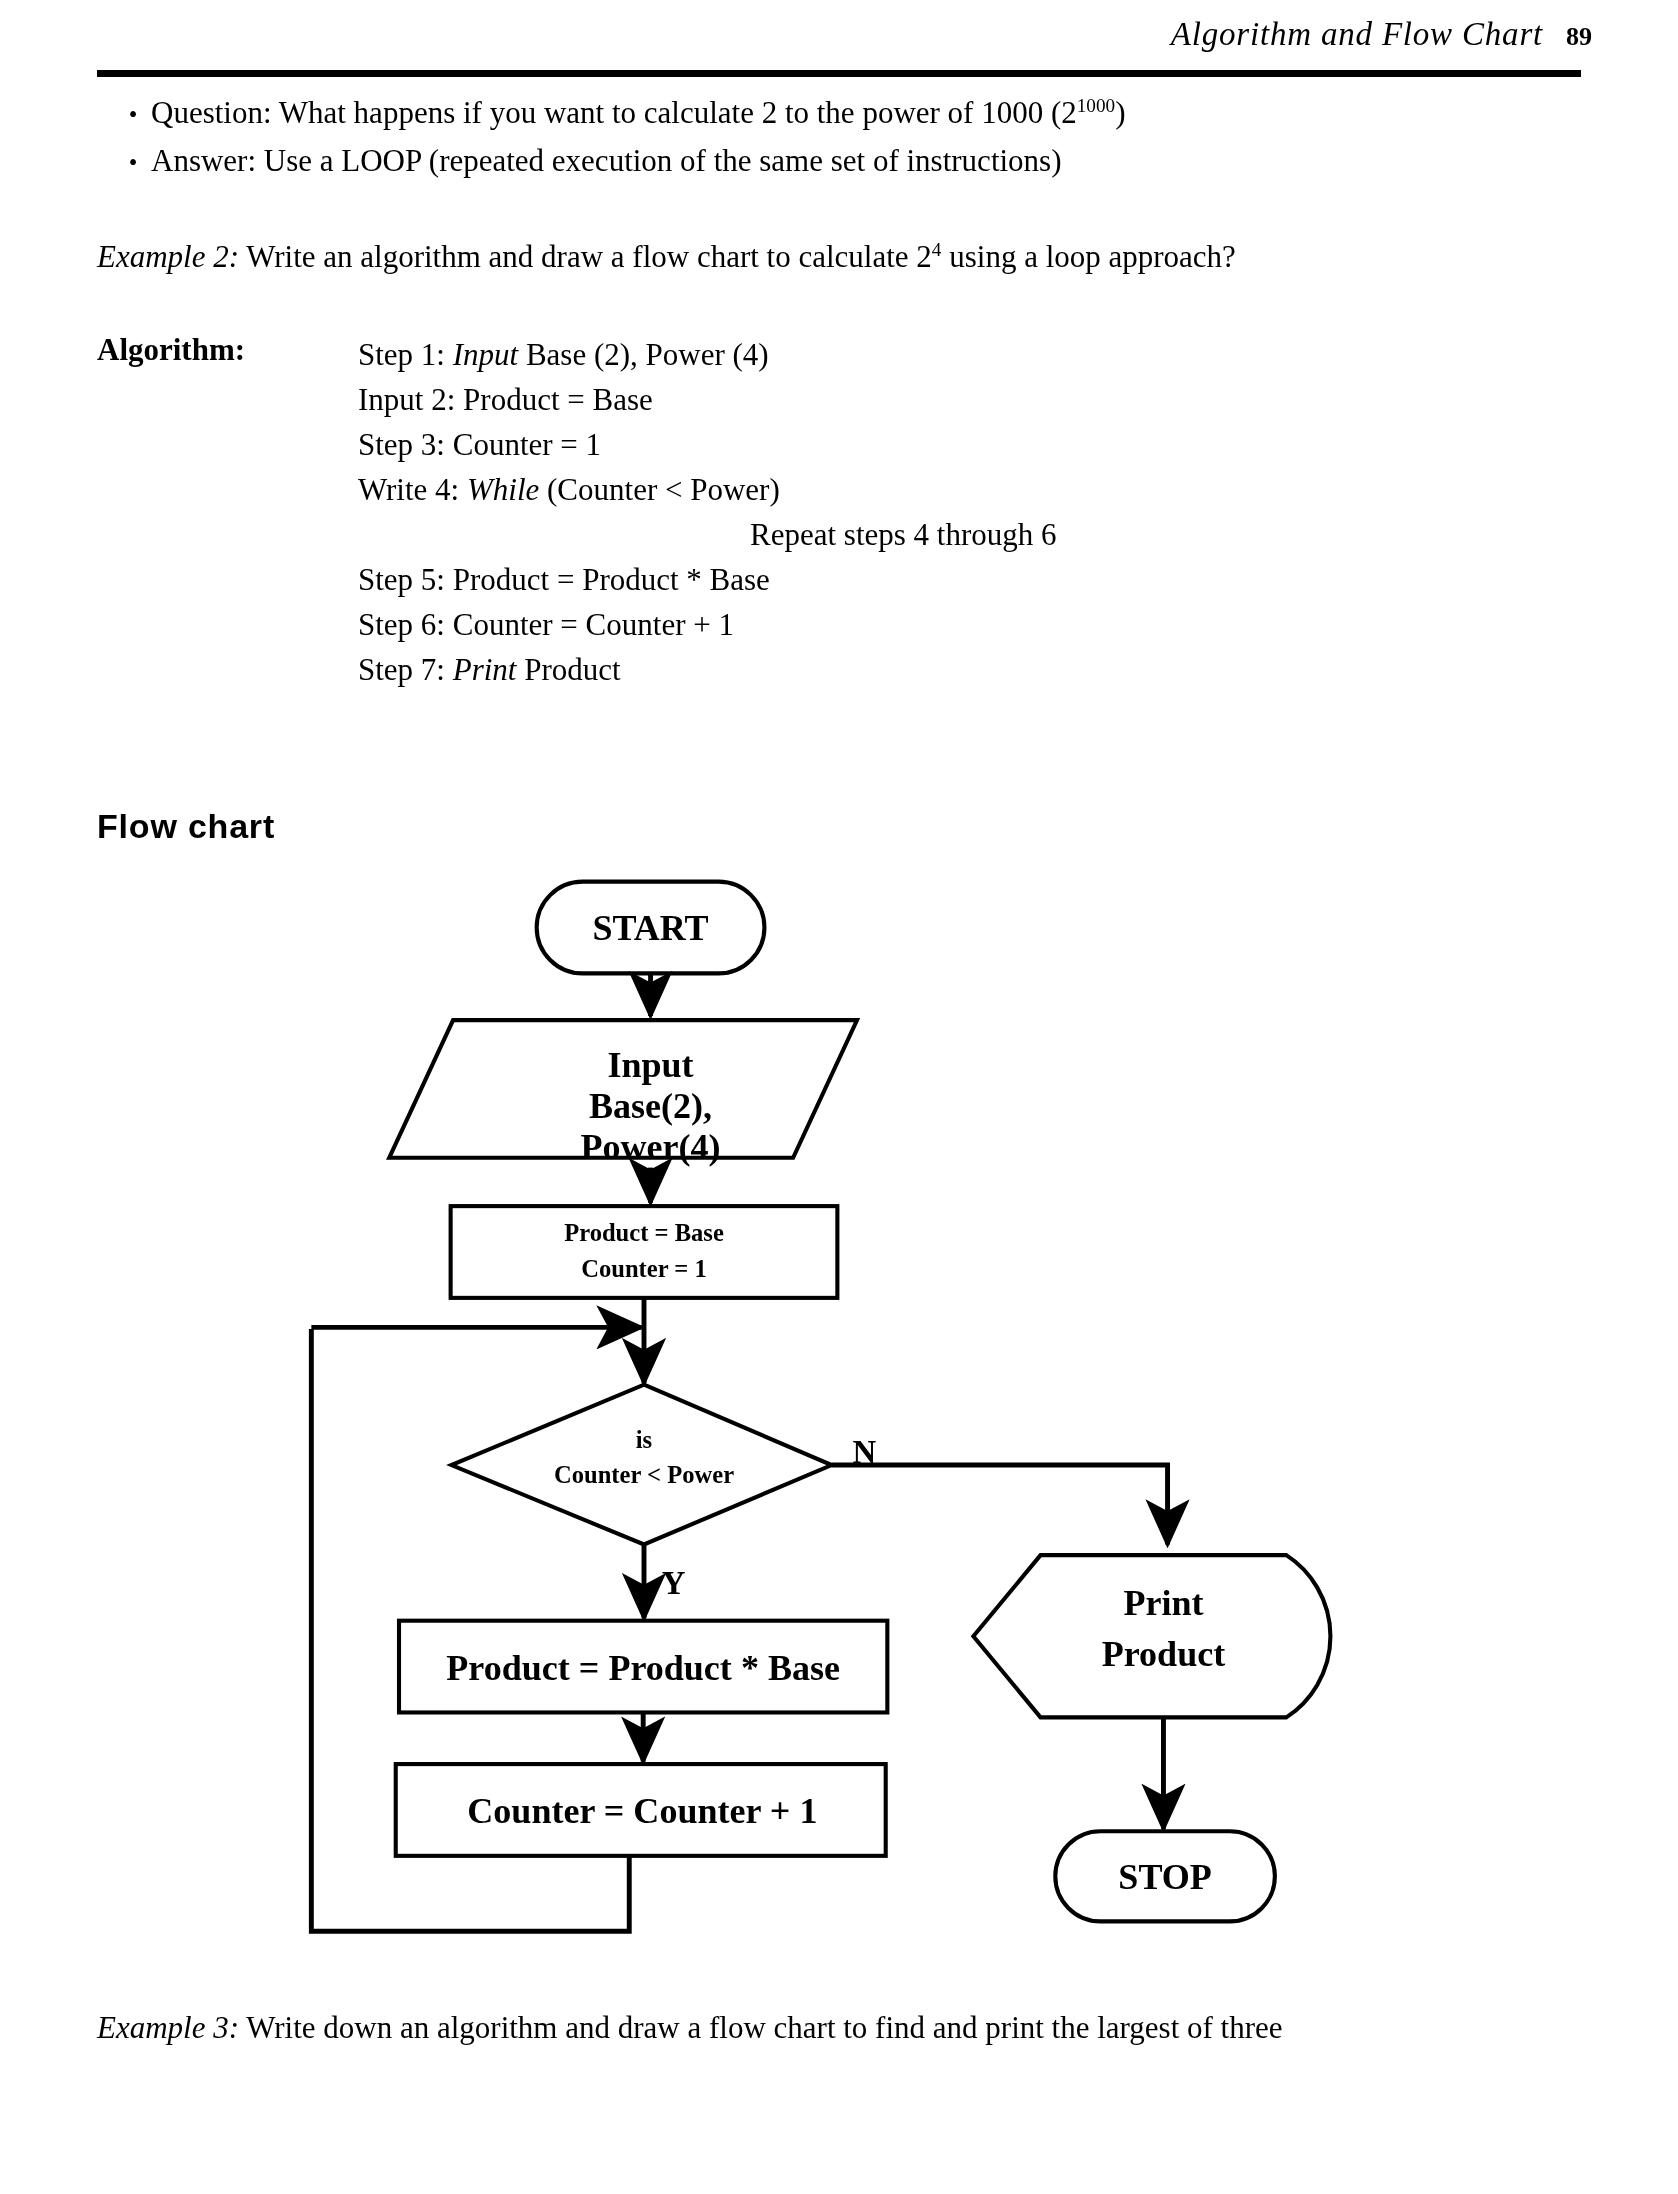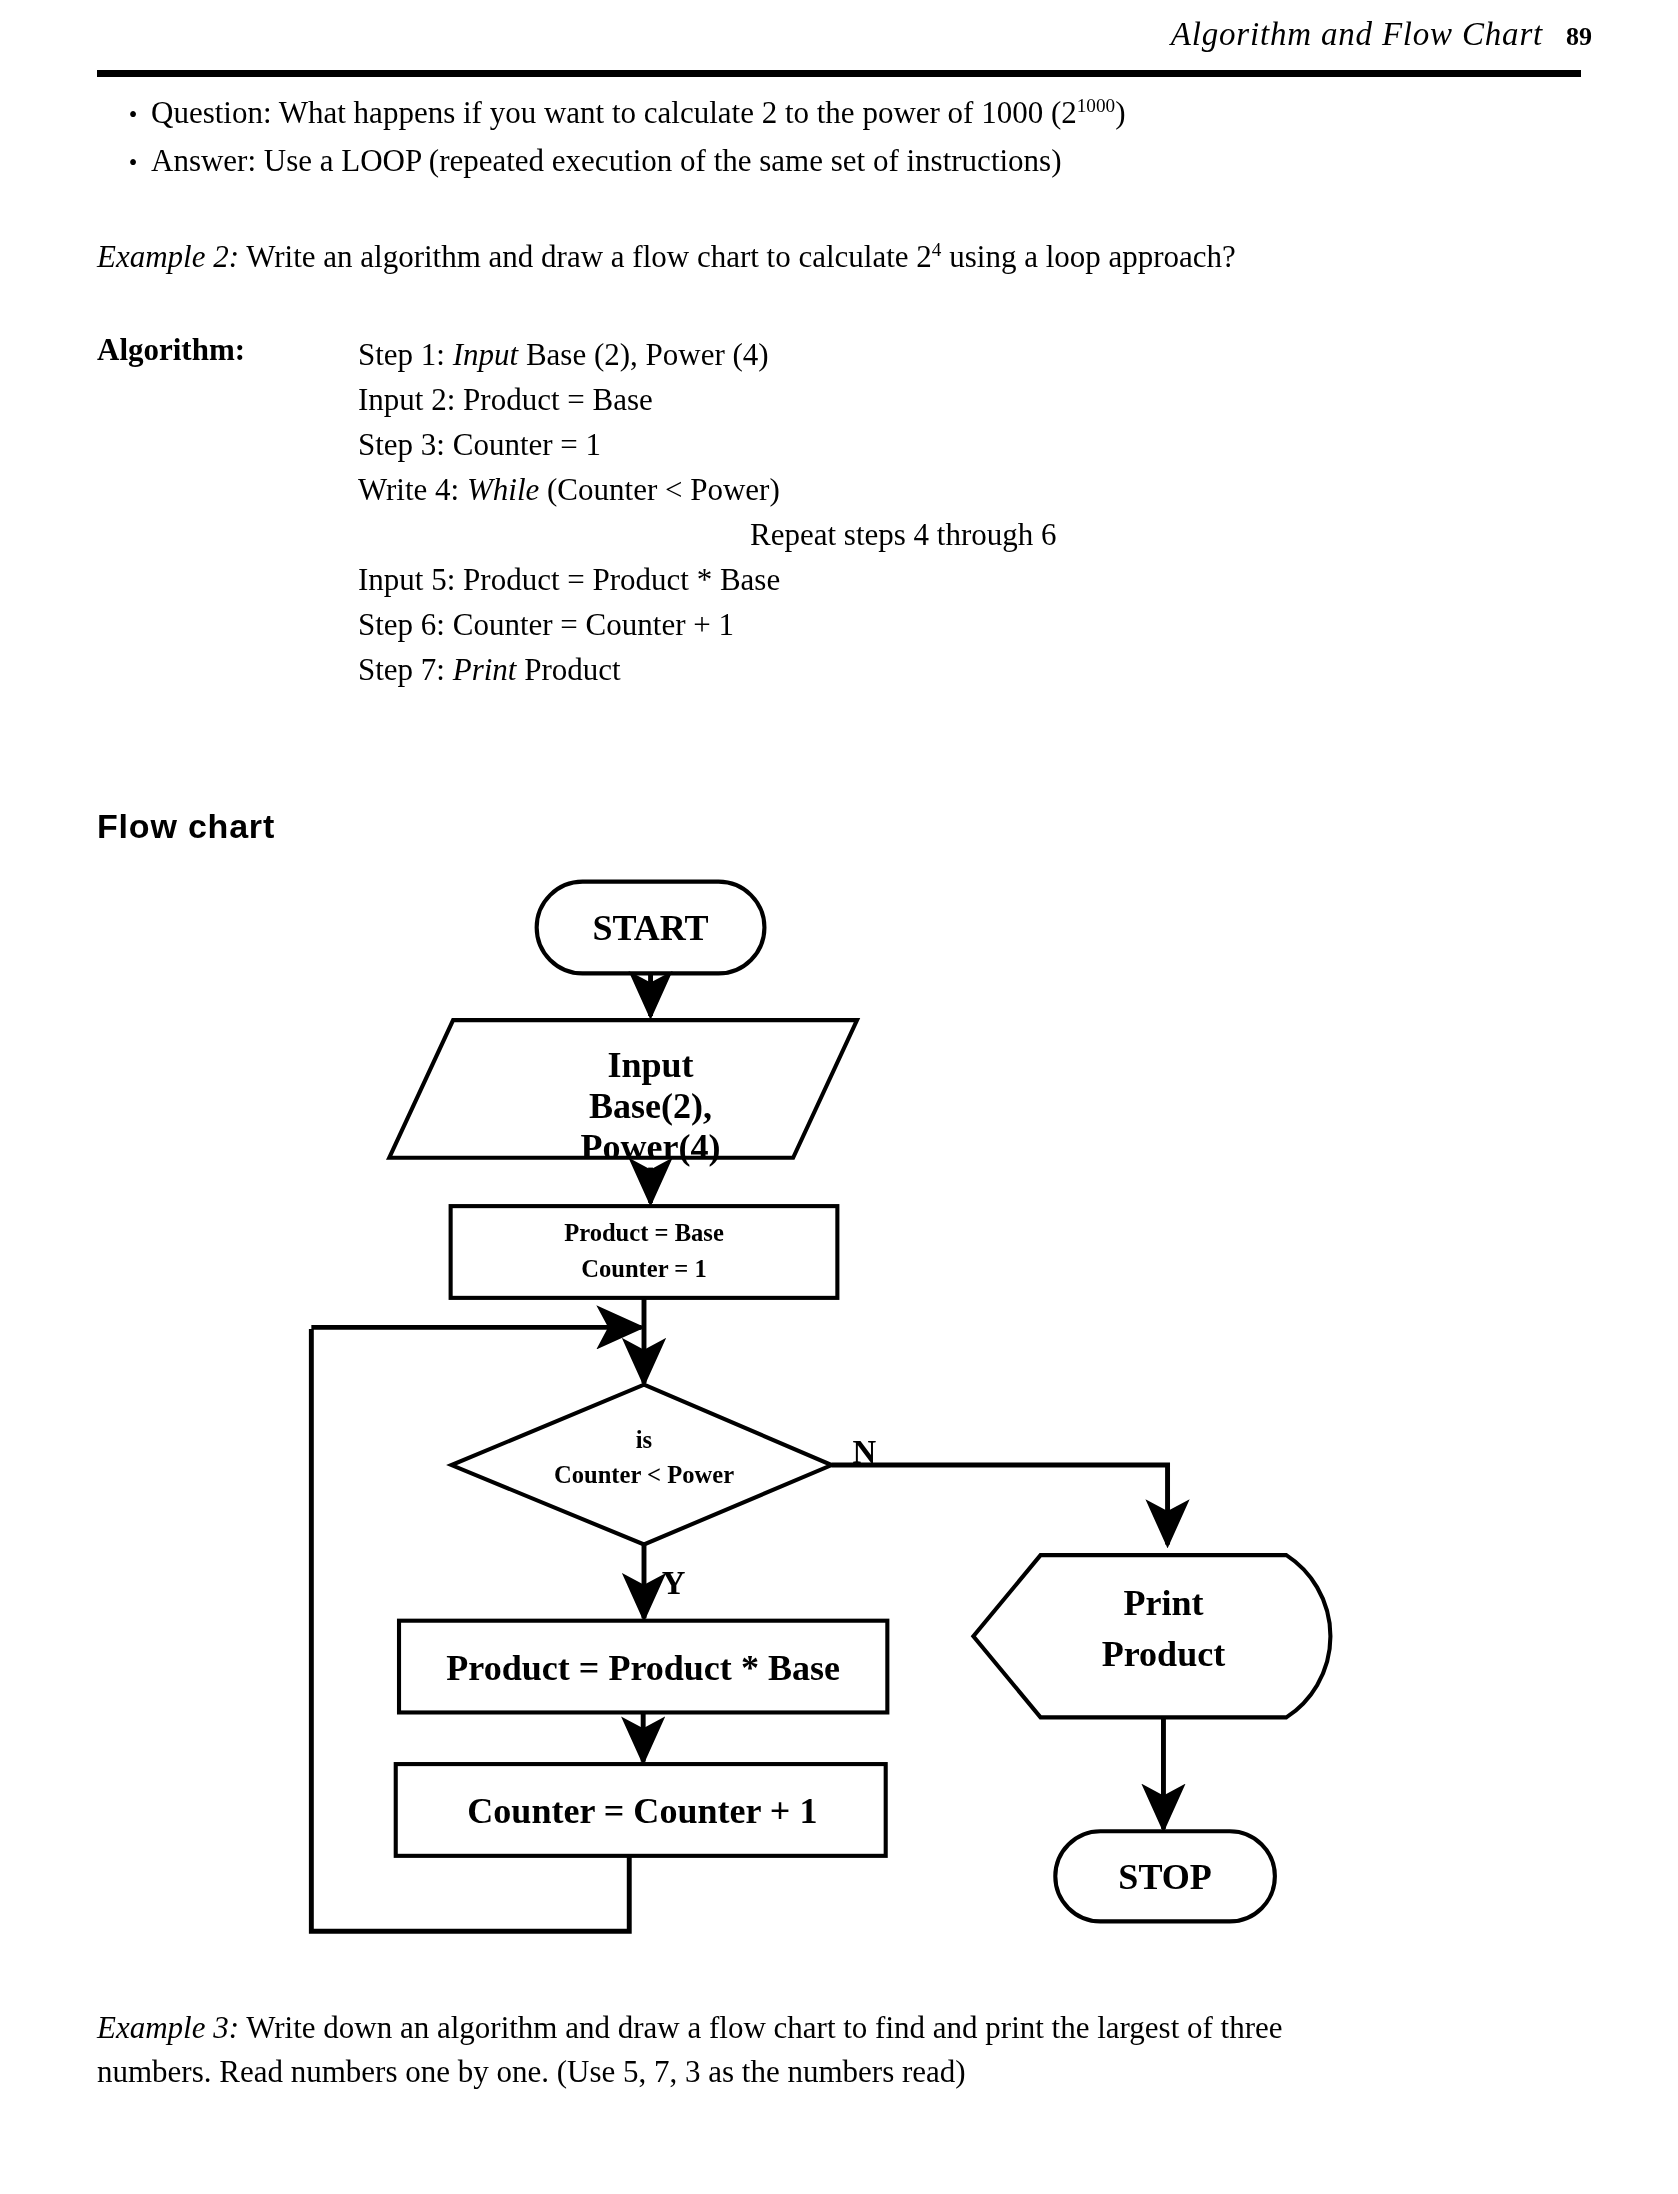--- a/index.html
+++ b/index.html
@@ -188,21 +188,21 @@
       <div class="step"><span>Step 1:</span> <span class="ital">Input</span><span> Base (2), Power (4)</span></div>
 
       <div class="step"><span>Input 2:</span><span> Product = Base</span></div>
 
       <div class="step"><span>Step 3:</span><span> Counter = 1</span></div>
 
       <div class="step"><span>Write 4:</span> <span class="ital">While</span><span> (Counter &lt; Power)</span></div>
 
       <div class="step repeat">Repeat steps 4 through 6</div>
 
-      <div class="step"><span>Input 5:</span><span> Product = Product * Base</span></div>
+      <div class="step"><span>Step 5:</span><span> Product = Product * Base</span></div>
 
       <div class="step"><span>Step 6:</span><span> Counter = Counter + 1</span></div>
 
       <div class="step"><span>Step 7:</span> <span class="ital">Print</span><span>  Product</span></div>
     </div>
   </div>
 
   <div class="flowchart-heading">Flow chart</div>
 
   <svg id="flowchart" viewBox="0 0 2048 1380">
@@ -277,17 +277,16 @@
 
     <g>
       <rect class="fc-shape" x="1288" y="1195" width="268" height="110" rx="55" ry="55"></rect>
       <text class="fc-label-big" x="1422" y="1265" text-anchor="middle">STOP</text>
     </g>
 
   </svg>
 
   <div class="example-line" id="example3">
     <span class="lead">Example 3:</span><span> Write down an algorithm and draw a flow chart to find and print the largest of three</span>
-    <span class="l2">numbers. Read numbers one by one. (Use 5, 7, 3 as the numbers read)</span>
   </div>
 
 </div>
 
 
 </body></html>

